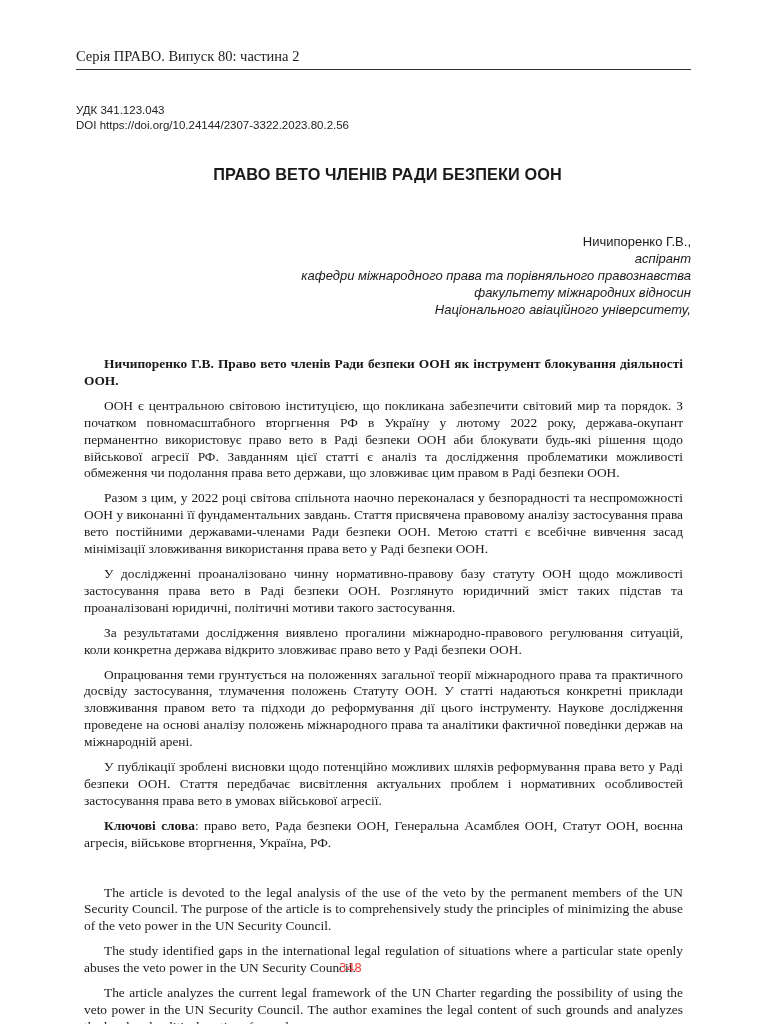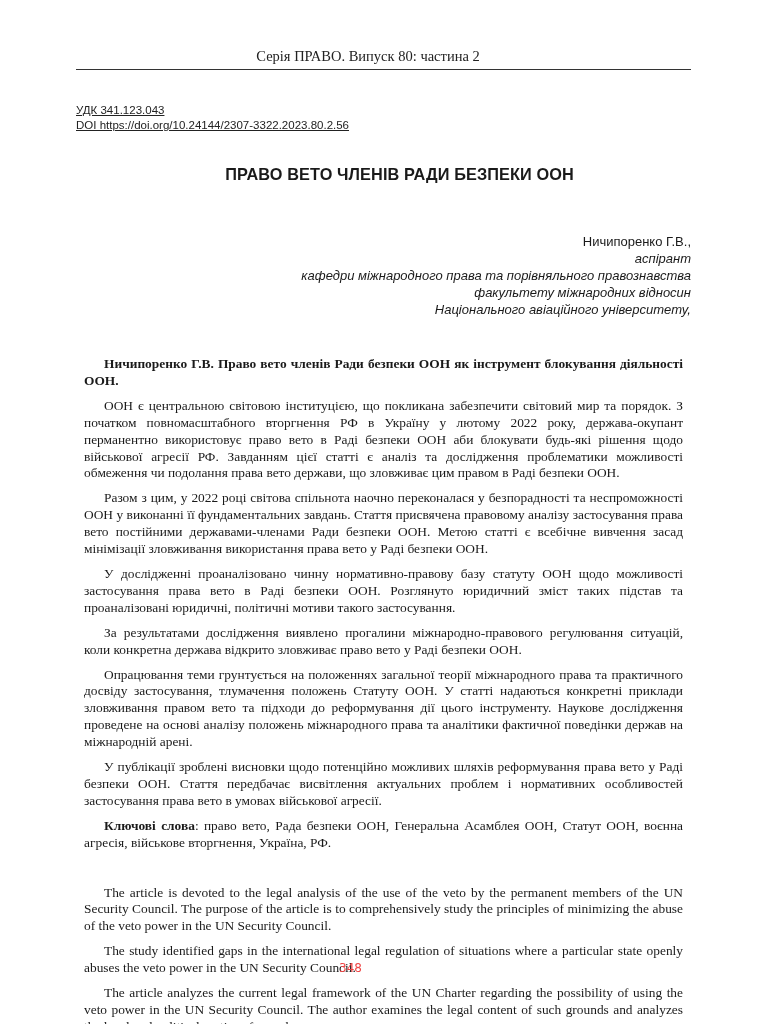--- a/index.html
+++ b/index.html
@@ -1,21 +1,21 @@
 <!DOCTYPE html>
 <html><head>
 <meta charset="utf-8">
 <style>
   html, body { margin: 0; padding: 0; background: #ffffff; }
   body { width: 768px; height: 1024px; position: relative; overflow: hidden; color: #1a1a1a; }
   .page { position: absolute; left: 0; top: 0; width: 768px; height: 1024px; }
-  .running-head { position: absolute; left: 61px; top: 48px; width: 614px; font-family: "Liberation Serif", serif; font-size: 14.5px; color: #222; text-align: center; }
+  .running-head { position: absolute; left: 76px; top: 48px; width: 614px; font-family: "Liberation Serif", serif; font-size: 14.5px; color: #222; }
   .head-rule { position: absolute; left: 76px; top: 69px; width: 615px; height: 0; border-top: 1.3px solid #333; }
-  .meta { position: absolute; left: 76px; top: 103px; font-family: "Liberation Sans", sans-serif; font-size: 11.5px; line-height: 15px; color: #222; text-decoration: underline; }
-  .title { position: absolute; left: 92px; top: 164px; width: 615px; text-align: center; font-family: "Liberation Sans", sans-serif; font-weight: bold; font-size: 16.3px; line-height: 20px; color: #1a1a1a; letter-spacing: 0.1px; }
+  .meta { position: absolute; left: 76px; top: 103px; font-family: "Liberation Sans", sans-serif; font-size: 11.5px; line-height: 15px; color: #222; }
+  .title { position: absolute; left: 80px; top: 164px; width: 615px; text-align: center; font-family: "Liberation Sans", sans-serif; font-weight: bold; font-size: 16.3px; line-height: 20px; color: #1a1a1a; letter-spacing: 0.1px; }
   .author-block { position: absolute; right: 77px; top: 233px; text-align: right; font-family: "Liberation Sans", sans-serif; font-size: 13px; line-height: 17px; color: #1a1a1a; }
   .author-name { font-weight: normal; }
   .author-block .it { font-style: italic; }
   .body { position: absolute; left: 76px; top: 348px; width: 615px; font-family: "Liberation Serif", serif; font-size: 13.4px; line-height: 16.9px; color: #1a1a1a; text-align: justify; }
   .body p { margin: 8px; text-indent: 20px; }
   .body b { font-weight: bold; }
   .gap { height: 17px; }
   .page-number { position: absolute; left: 0; width: 701px; top: 961px; text-align: center; font-family: "DejaVu Sans", sans-serif; font-size: 12px; color: #ef4444; }
 </style>
 </head>

